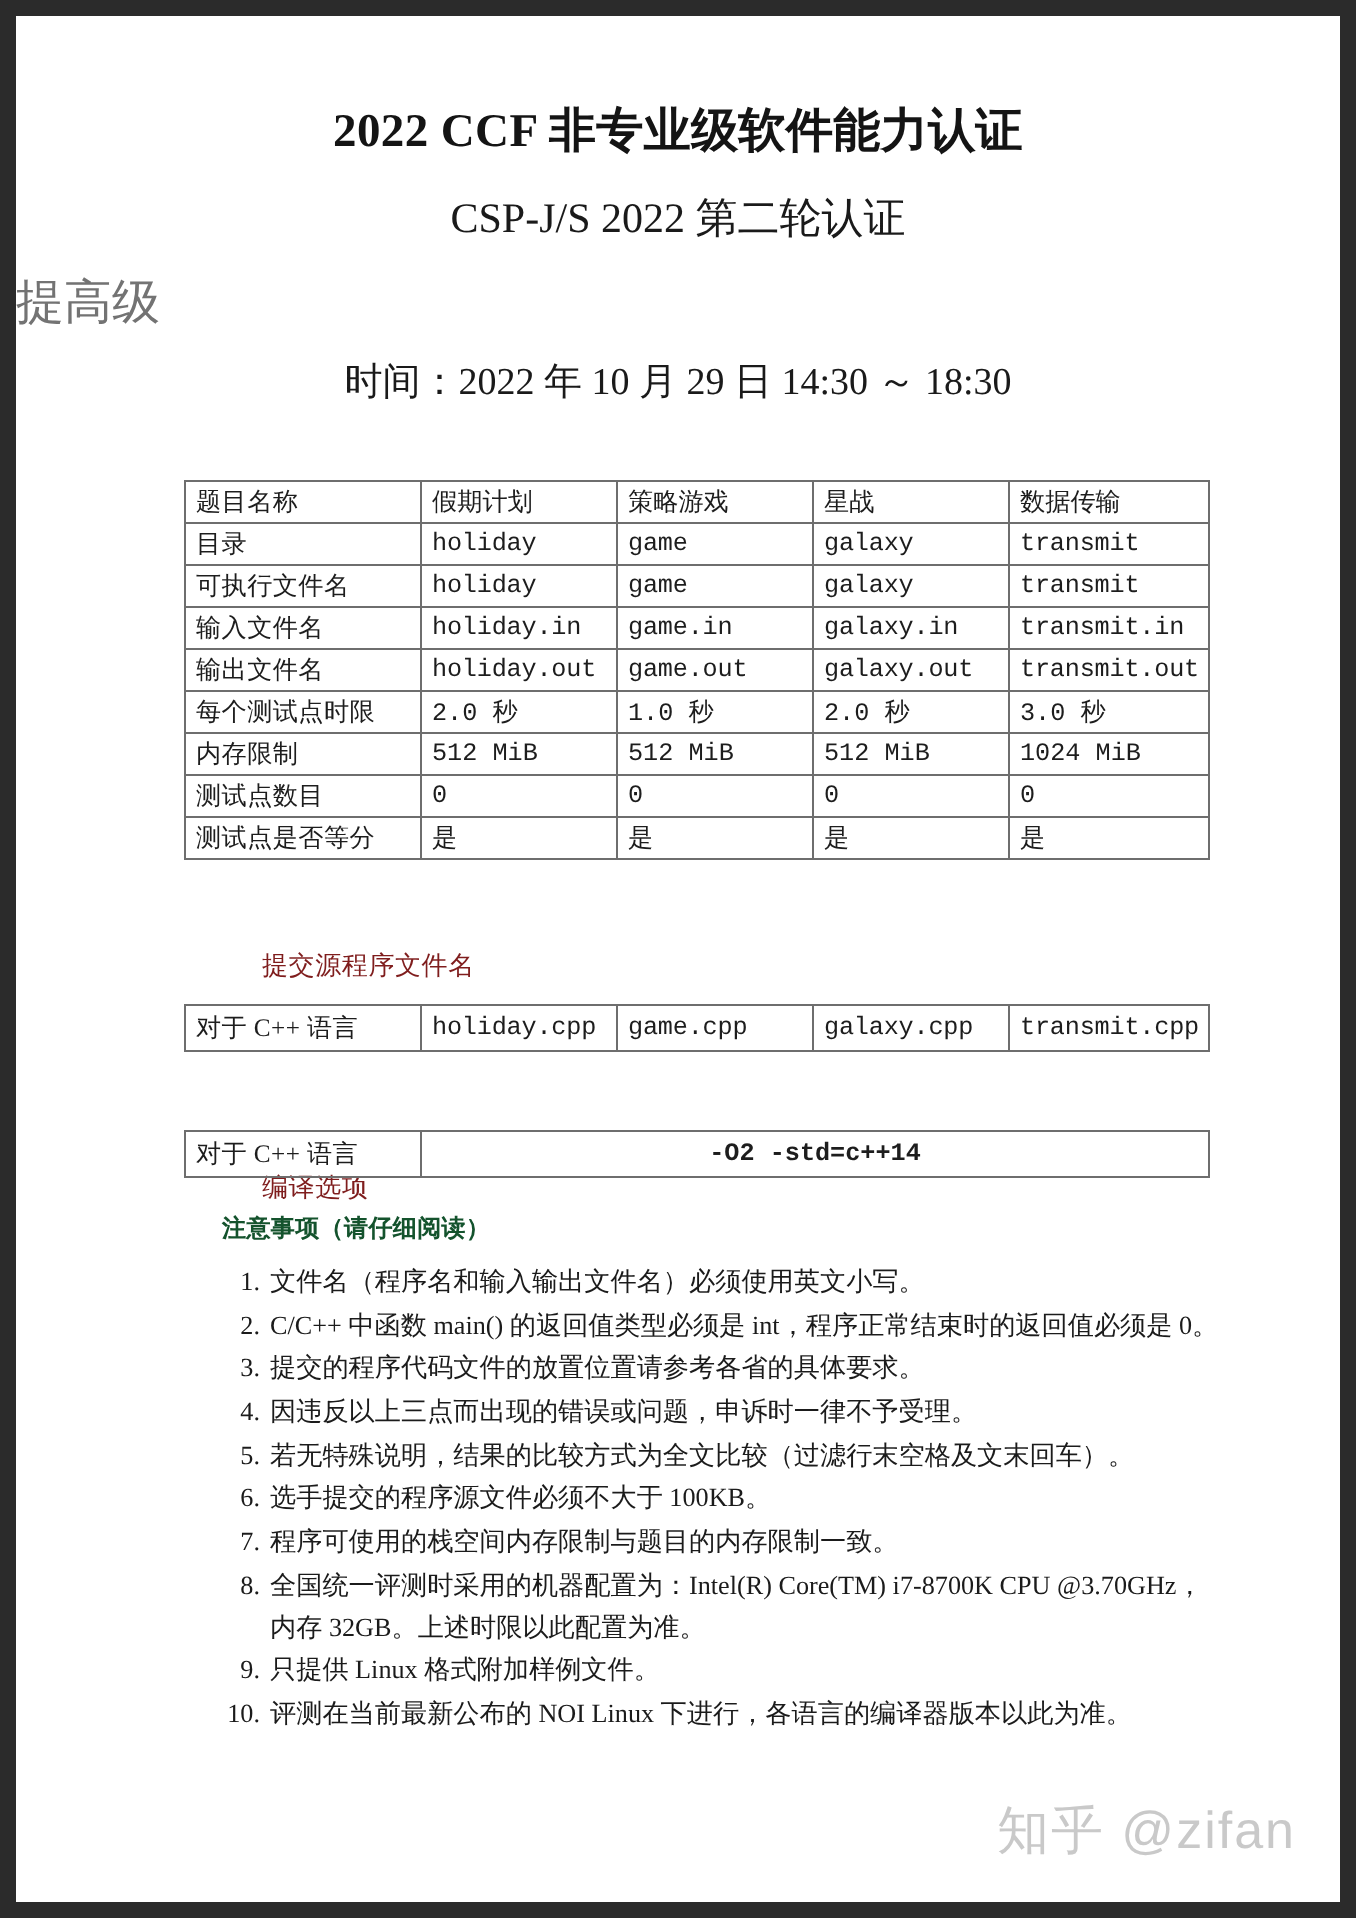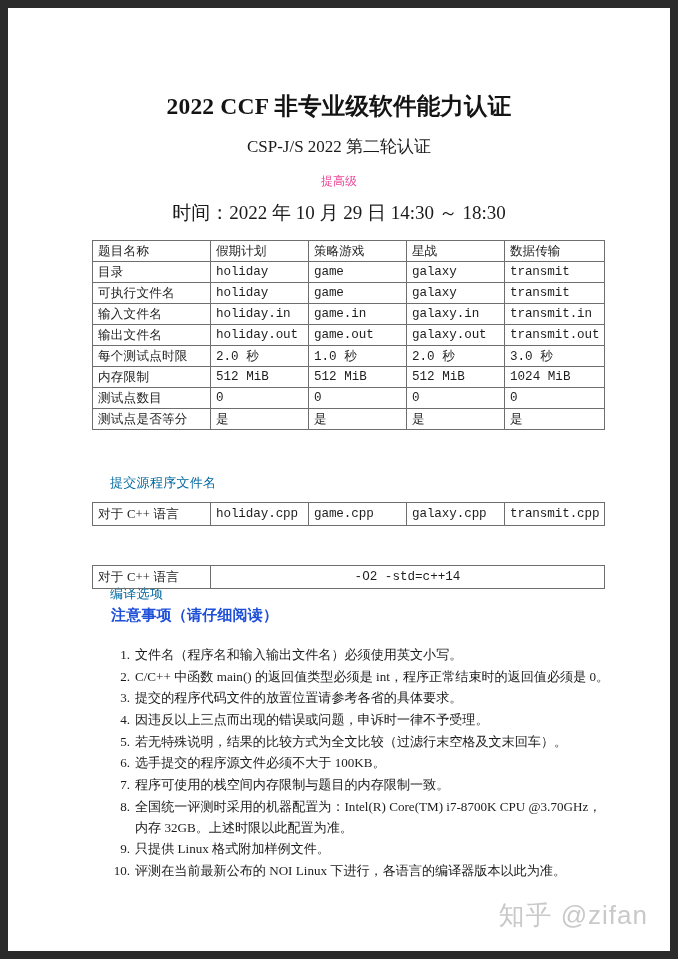--- a/index.html
+++ b/index.html
@@ -34,36 +34,35 @@
   }
 
   
   .doc-title {
     text-align: center;
     font-weight: bold;
     font-size: 23.5px;
     letter-spacing: 0.2px;
     color: #141414;
     margin: 0;
-    padding-top: 84px;
+    padding-top: 44px;
     line-height: 1.2;
   }
   .doc-subtitle {
     text-align: center;
     font-weight: normal;
-    font-size: 17px;
+    font-size: 21px;
     color: #1a1a1a;
     margin: 0;
     padding-top: 17px;
     line-height: 1.2;
   }
   .doc-level {
-    text-align: center;
-    font-size: 12px;
-    color: #ec4899;
+    font-size: 24px;
+    color: #737373;
     margin: 0;
     padding-top: 16px;
     line-height: 1.2;
   }
   .doc-time {
     text-align: center;
     font-size: 19px;
     color: #1a1a1a;
     margin: 0;
     padding-top: 14px;
@@ -122,46 +121,47 @@
 
   
   #opt-table { position: absolute; left: 84px; top: 557px; }
   #opt-table col.c0 { width: 118px; }
   #opt-table col.cwide { width: 394px; }
   #opt-table td { height: 22px; }
   td.center-mono {
     text-align: center;
     font-family: "Liberation Mono", "DejaVu Sans Mono", monospace;
     font-size: 12.2px;
+    font-weight: bold;
   }
 
   
   .caption {
     position: absolute;
-    left: 102px;
+    left: 123px;
     font-size: 13px;
-    color: #0369a1;
+    color: #7f1d1d;
     letter-spacing: 0.3px;
   }
   #cap-src { top: 466px; }
   #cap-opt { top: 529px; margin-top: 48px; }
 
   
   #notes {
     position: absolute;
     left: 103px;
     top: 598px;
     width: 500px;
   }
   #notes-title {
     font-weight: bold;
-    font-size: 15px;
-    color: #1d4ed8;
+    font-size: 12px;
+    color: #14532d;
     letter-spacing: 0.2px;
-    margin-bottom: 20px;
+    margin-bottom: 8px;
   }
   ol.note-list {
     list-style: none;
     margin: 0;
     padding: 0;
   }
   ol.note-list li {
     position: relative;
     padding-left: 24px;
     font-size: 13.1px;

